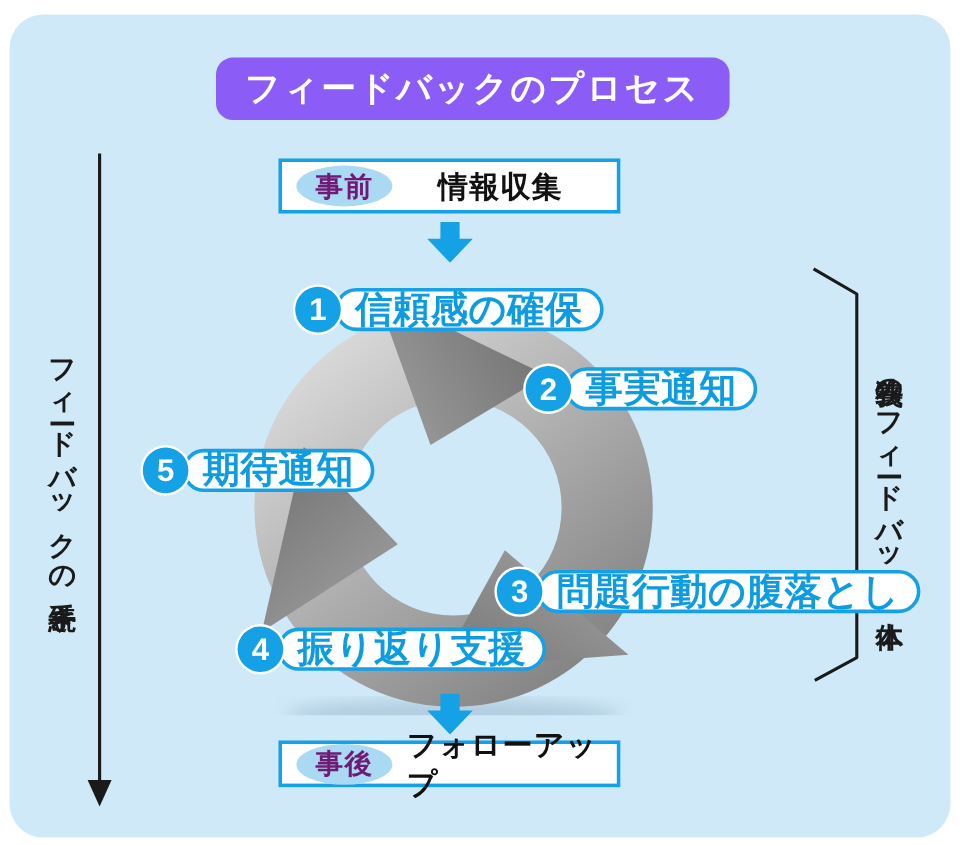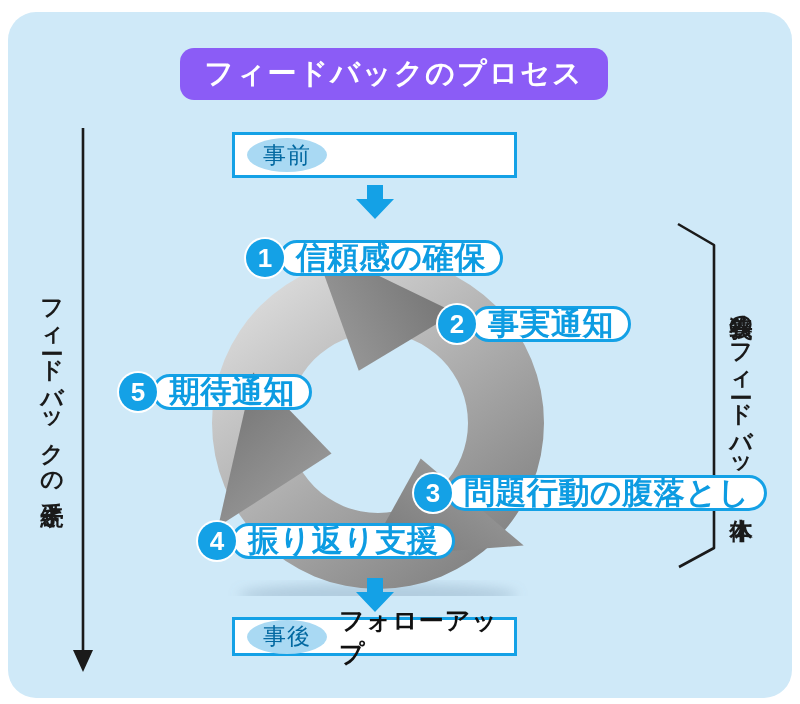--- a/index.html
+++ b/index.html
@@ -10,21 +10,21 @@
   .title-banner{position:absolute;left:180px;top:48px;width:428px;height:52px;
          background:#8b5cf6;border-radius:14px;color:#ffffff;font-weight:bold;
          font-size:29px;letter-spacing:2px;display:flex;align-items:center;justify-content:center;}
   .phase-box{position:absolute;left:232px;width:285px;background:#ffffff;
          border:3px solid #14a1e6;display:flex;align-items:center;box-sizing:border-box;
          padding-left:12px;}
   .phase-box.pre{top:132px;height:46px;}
   .phase-box.post{top:617px;height:39px;}
   .phase-badge{width:80px;height:34px;background:#a9d9f3;border-radius:50%;
          display:flex;align-items:center;justify-content:center;flex:0 0 auto;
-         color:#0369a1;font-weight:normal;font-size:23px;letter-spacing:1px;}
+         color:#701a75;font-weight:bold;font-size:23px;letter-spacing:1px;}
   .phase-label{color:#111111;font-weight:bold;font-size:25px;letter-spacing:1px;}
   .pre .phase-label{margin-left:38px;}
   .post .phase-label{margin-left:12px;}
   .blue-arrow{position:absolute;left:353px;width:44px;height:34px;}
   .blue-arrow.a1{top:185px;}
   .blue-arrow.a2{top:578px;}
   .cycle{position:absolute;left:205px;top:250px;width:346px;height:346px;}
   .step{position:absolute;display:flex;align-items:center;}
   .step-num{width:38px;height:38px;border-radius:50%;background:#14a1e6;color:#ffffff;
          font-weight:bold;font-size:26px;display:flex;align-items:center;justify-content:center;
@@ -58,20 +58,21 @@
 </svg>
 <div class="v-label v-left">フィードバックの手続き</div>
 
 <svg class="bracket" viewBox="0 0 56 356">
   <polyline points="10,6 46,27 46,330 11,349" fill="none" stroke="#1a1a1a" stroke-width="2.6" stroke-linejoin="round"></polyline>
 </svg>
 <div class="v-label v-right">狭義のフィードバック本体</div>
 
 <div class="phase-box pre">
   <div class="phase-badge">事前</div>
+  <div class="phase-label">情報収集</div>
 </div>
 
 <svg class="blue-arrow a1" viewBox="0 0 44 34">
   <polygon points="14,0 30,0 30,14 41,14 22,34 3,14 14,14" fill="#14a1e6"></polygon>
 </svg>
 
 <svg class="cycle" viewBox="-173 -173 346 346">
   <defs>
     <linearGradient id="ringGrad" gradientUnits="userSpaceOnUse" x1="-120" y1="-150" x2="120" y2="160">
       <stop offset="0" stop-color="#dedede"></stop>

